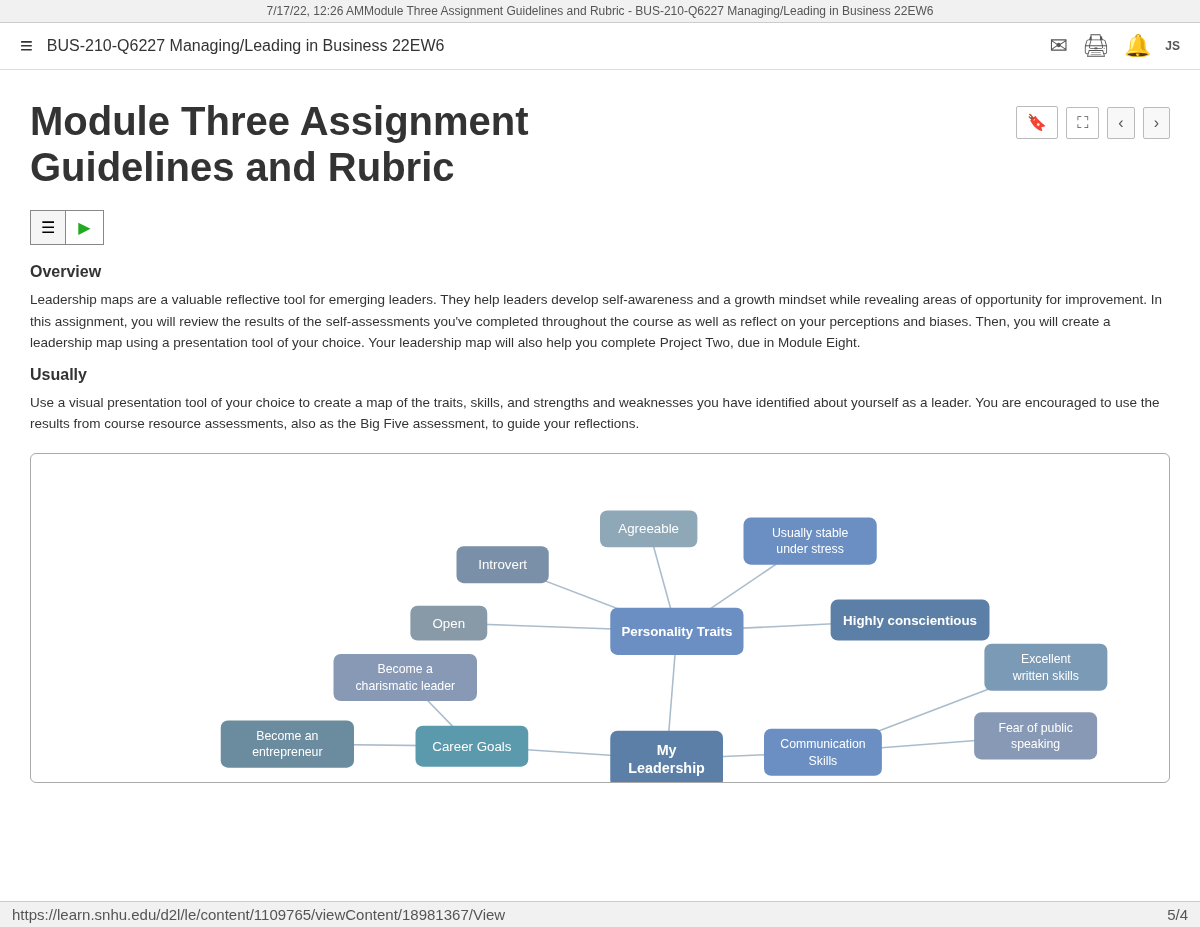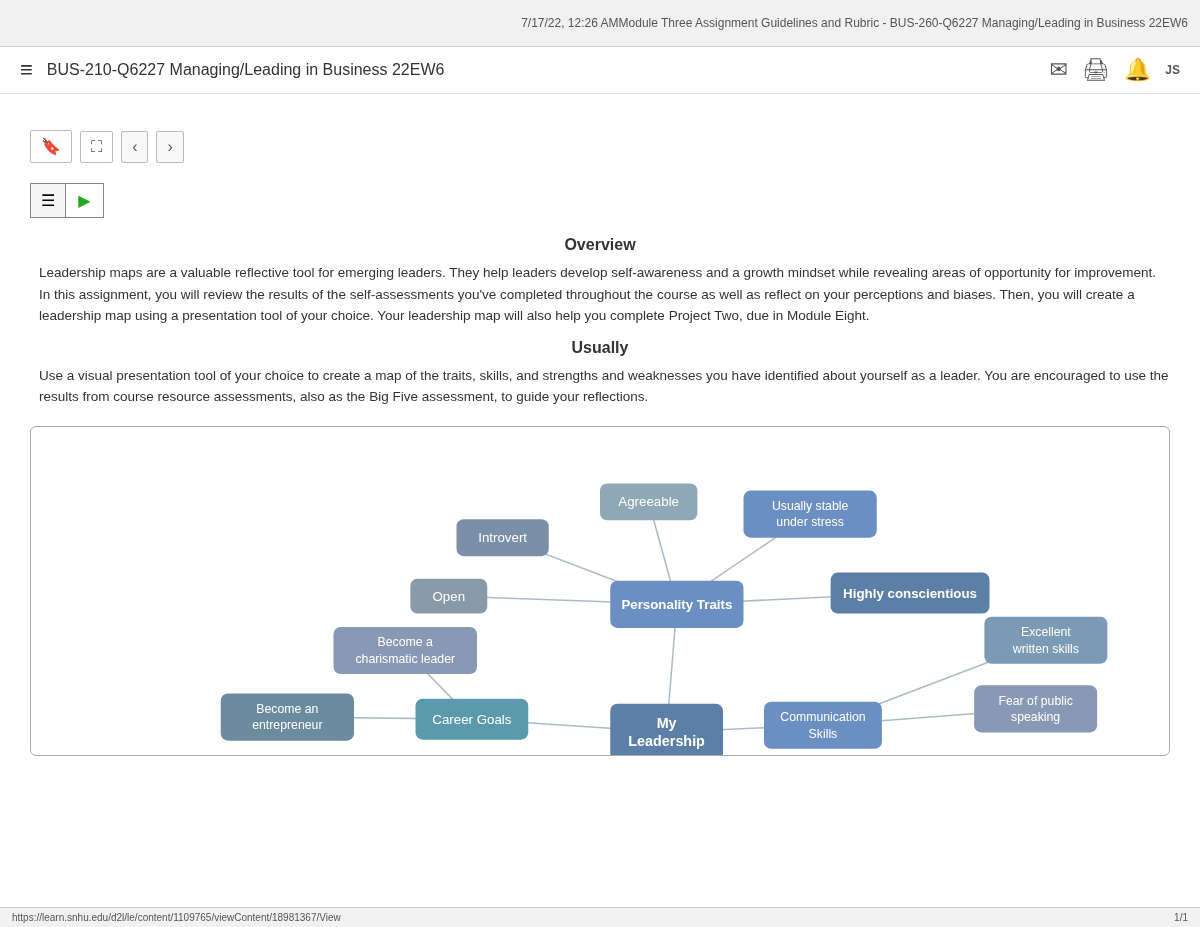--- a/index.html
+++ b/index.html
@@ -7,25 +7,25 @@
       font-family: Arial, sans-serif;
       font-size: 14px;
       color: #333;
       background: #fff;
     }
 
     
     .browser-bar {
       background: #f1f1f1;
       border-bottom: 1px solid #ccc;
-      padding: 16px 12px;
+      padding: 4px 12px;
       font-size: 12px;
       color: #555;
       display: flex;
-      justify-content: flex-end;
+      justify-content: center;
     }
 
     
     .site-header {
       display: flex;
       align-items: center;
       padding: 10px 20px;
       border-bottom: 1px solid #ddd;
       background: #fff;
     }
@@ -118,28 +118,26 @@
       background: #fff;
       font-size: 16px;
       color: #22aa22;
     }
 
     .section-heading {
       font-size: 16px;
       font-weight: bold;
       color: #333;
       margin-bottom: 8px;
-      text-align: center;
     }
     .body-text {
       font-size: 13.5px;
       color: #333;
       line-height: 1.6;
       margin-bottom: 12px;
-      margin-left: 9px;
     }
 
     
     .diagram-container {
       border: 1.5px solid #aaa;
       border-radius: 6px;
       margin-top: 18px;
       background: #fff;
       overflow: hidden;
       position: relative;
@@ -152,47 +150,48 @@
 
     
     .footer-bar {
       position: fixed;
       bottom: 0;
       left: 0;
       right: 0;
       background: #f1f1f1;
       border-top: 1px solid #ccc;
       padding: 4px 12px;
-      font-size: 10px;
+      font-size: 15px;
       color: #555;
       display: flex;
       justify-content: space-between;
     }
   </style>
 </head>
 <body>
 
 <div class="browser-bar">
   <span>7/17/22, 12:26 AM</span>
-  <span>Module Three Assignment Guidelines and Rubric - BUS-260-Q6227 Managing/Leading in Business 22EW6</span>
+  <span>Module Three Assignment Guidelines and Rubric - BUS-210-Q6227 Managing/Leading in Business 22EW6</span>
   <span></span>
 </div>
 
 <div class="site-header">
   <span class="hamburger-icon">≡</span>
   <span class="site-title">BUS-210-Q6227 Managing/Leading in Business 22EW6</span>
   <div class="header-icons">
     <span class="header-icon">✉</span>
     <span class="header-icon">🖨</span>
     <span class="header-icon">🔔</span>
     <span class="header-js">JS</span>
   </div>
 </div>
 
 <div class="page-title-area">
+  <div class="page-title">Module Three Assignment Guidelines and Rubric</div>
   <div class="page-tools">
     <button class="tool-btn">🔖</button>
     <button class="tool-btn">⛶</button>
     <button class="tool-btn nav">‹</button>
     <button class="tool-btn nav">›</button>
   </div>
 </div>
 
 <div class="content">
 
@@ -280,14 +279,14 @@
           <text x="955" y="271" text-anchor="middle" fill="#fff" font-size="12" font-family="Arial, sans-serif" font-weight="normal">Fear of public</text>
           <text x="955" y="287" text-anchor="middle" fill="#fff" font-size="12" font-family="Arial, sans-serif" font-weight="normal">speaking</text>
         </g>
       </svg>
   </div>
 
 </div>
 
 <div class="footer-bar">
   <span>https://learn.snhu.edu/d2l/le/content/1109765/viewContent/18981367/View</span>
-  <span>1/1</span>
+  <span>5/4</span>
 </div>
 
 </body></html>

